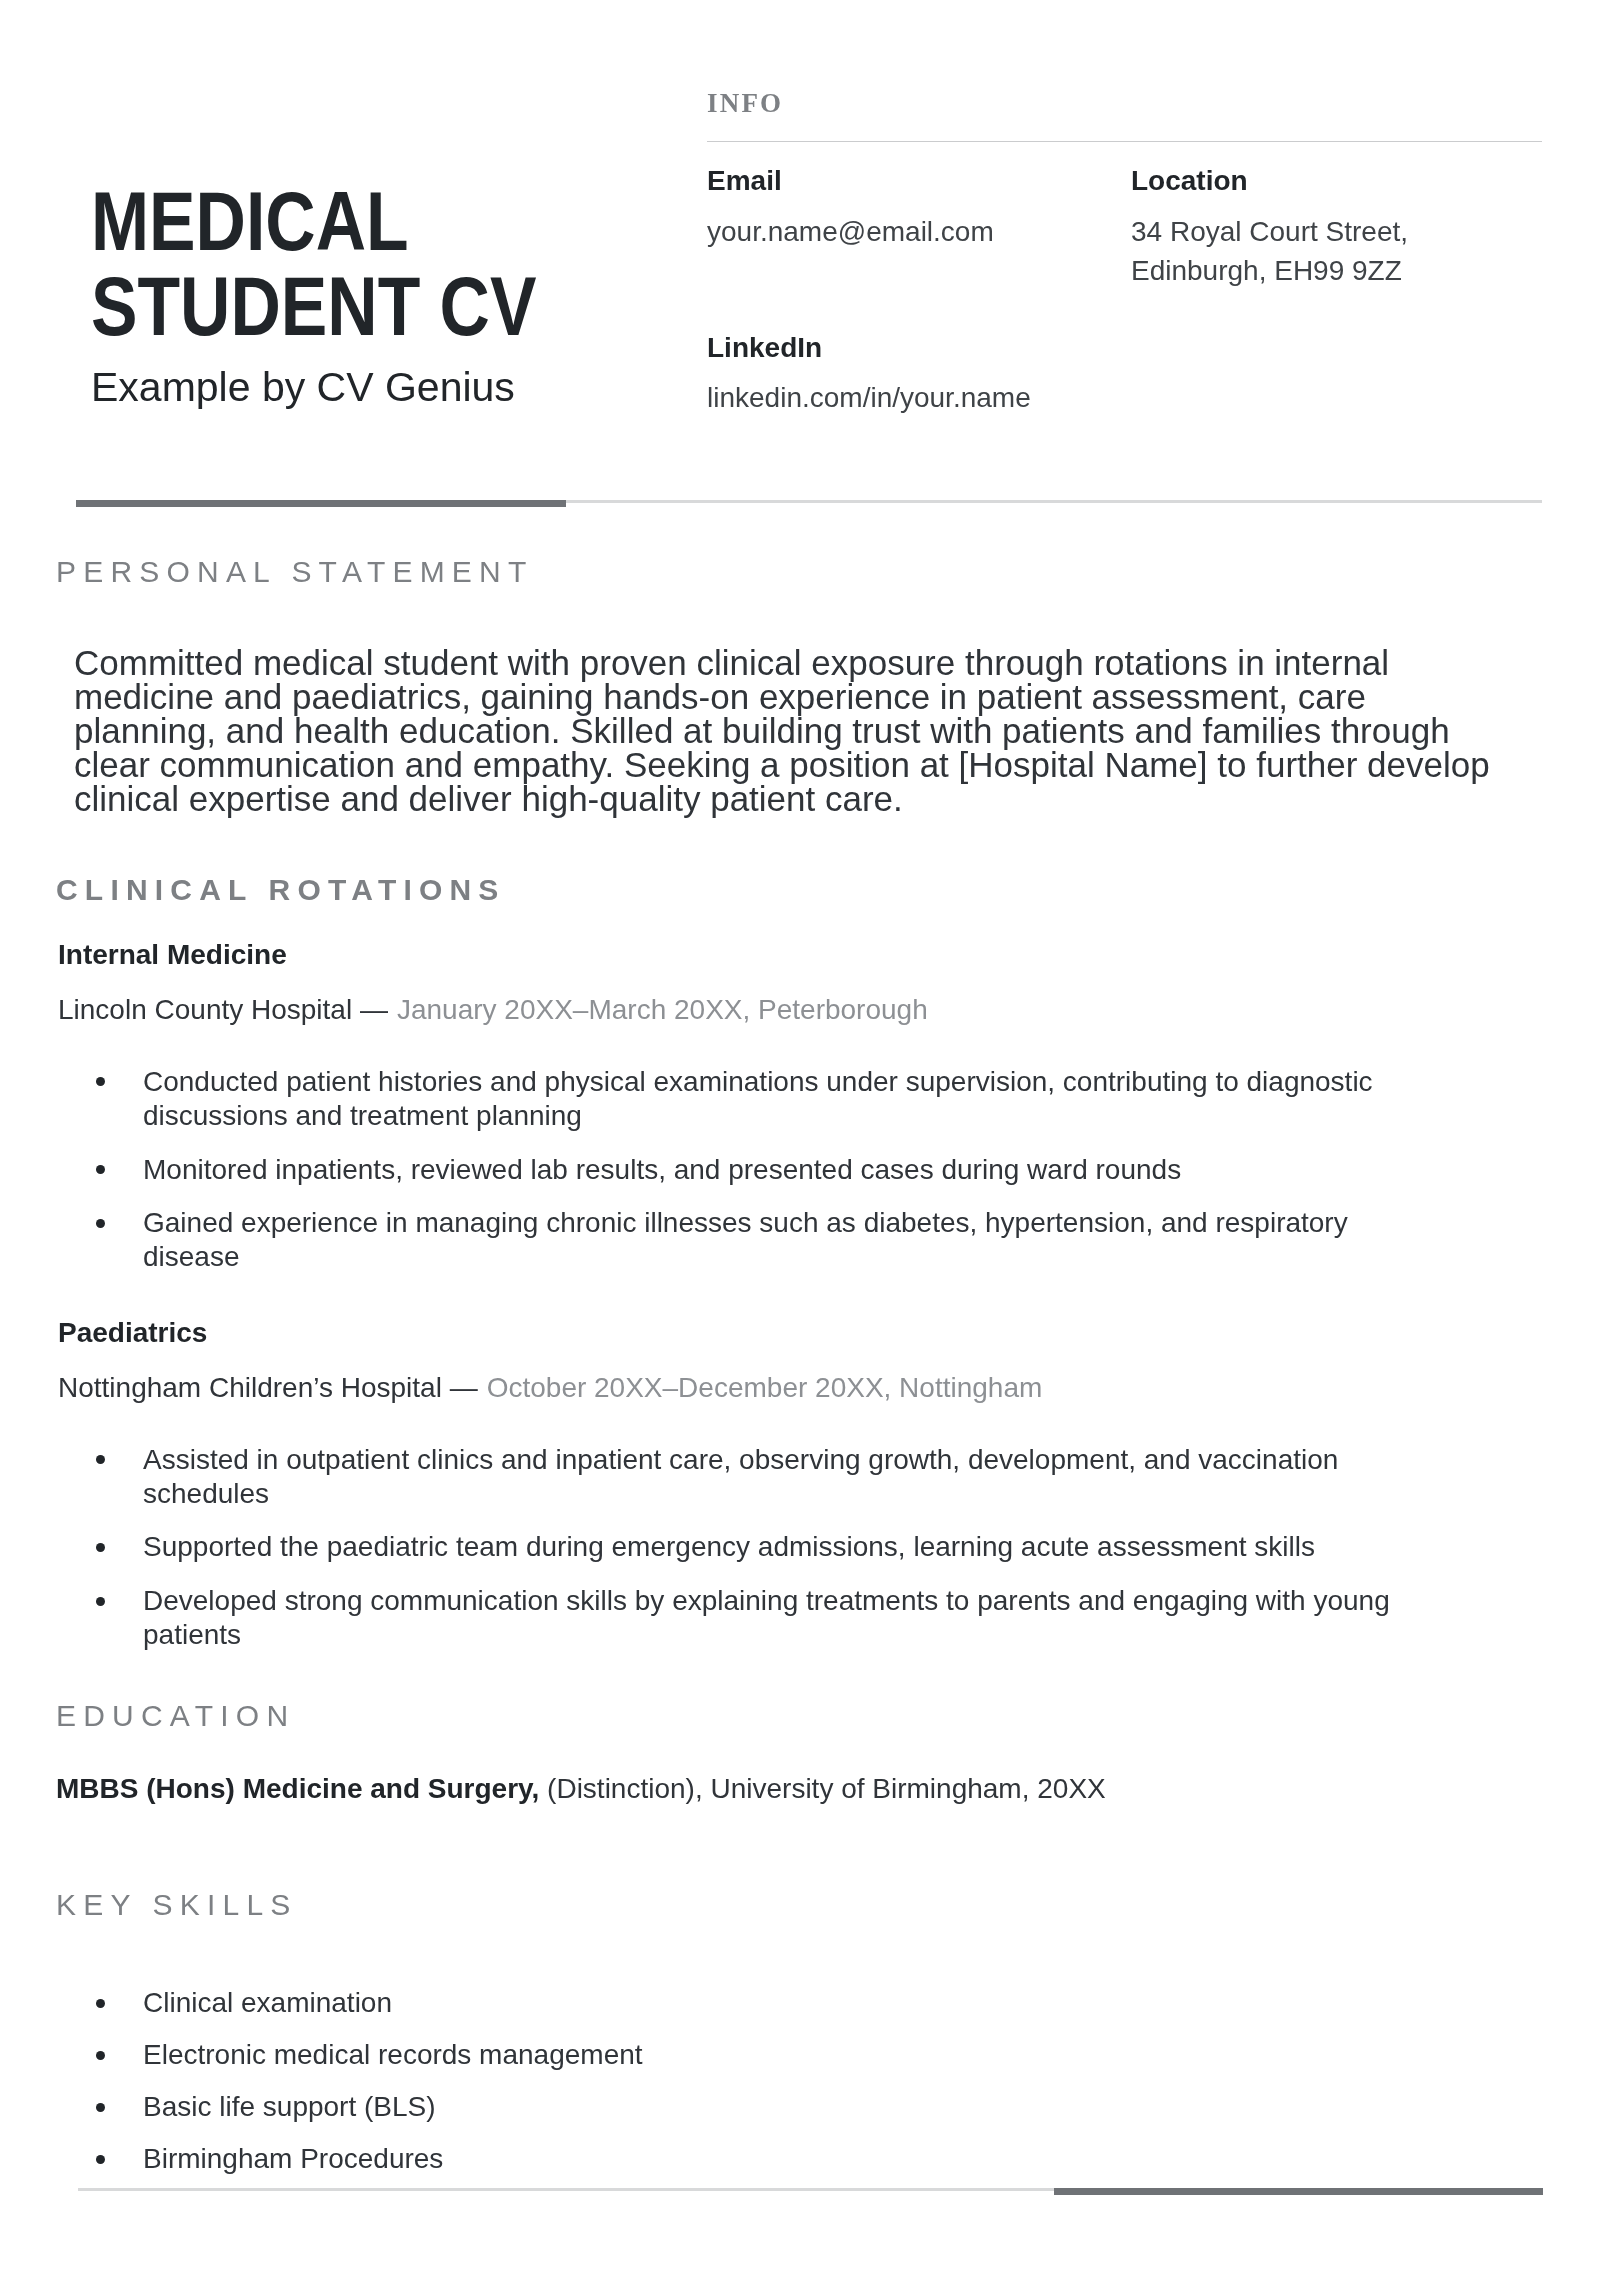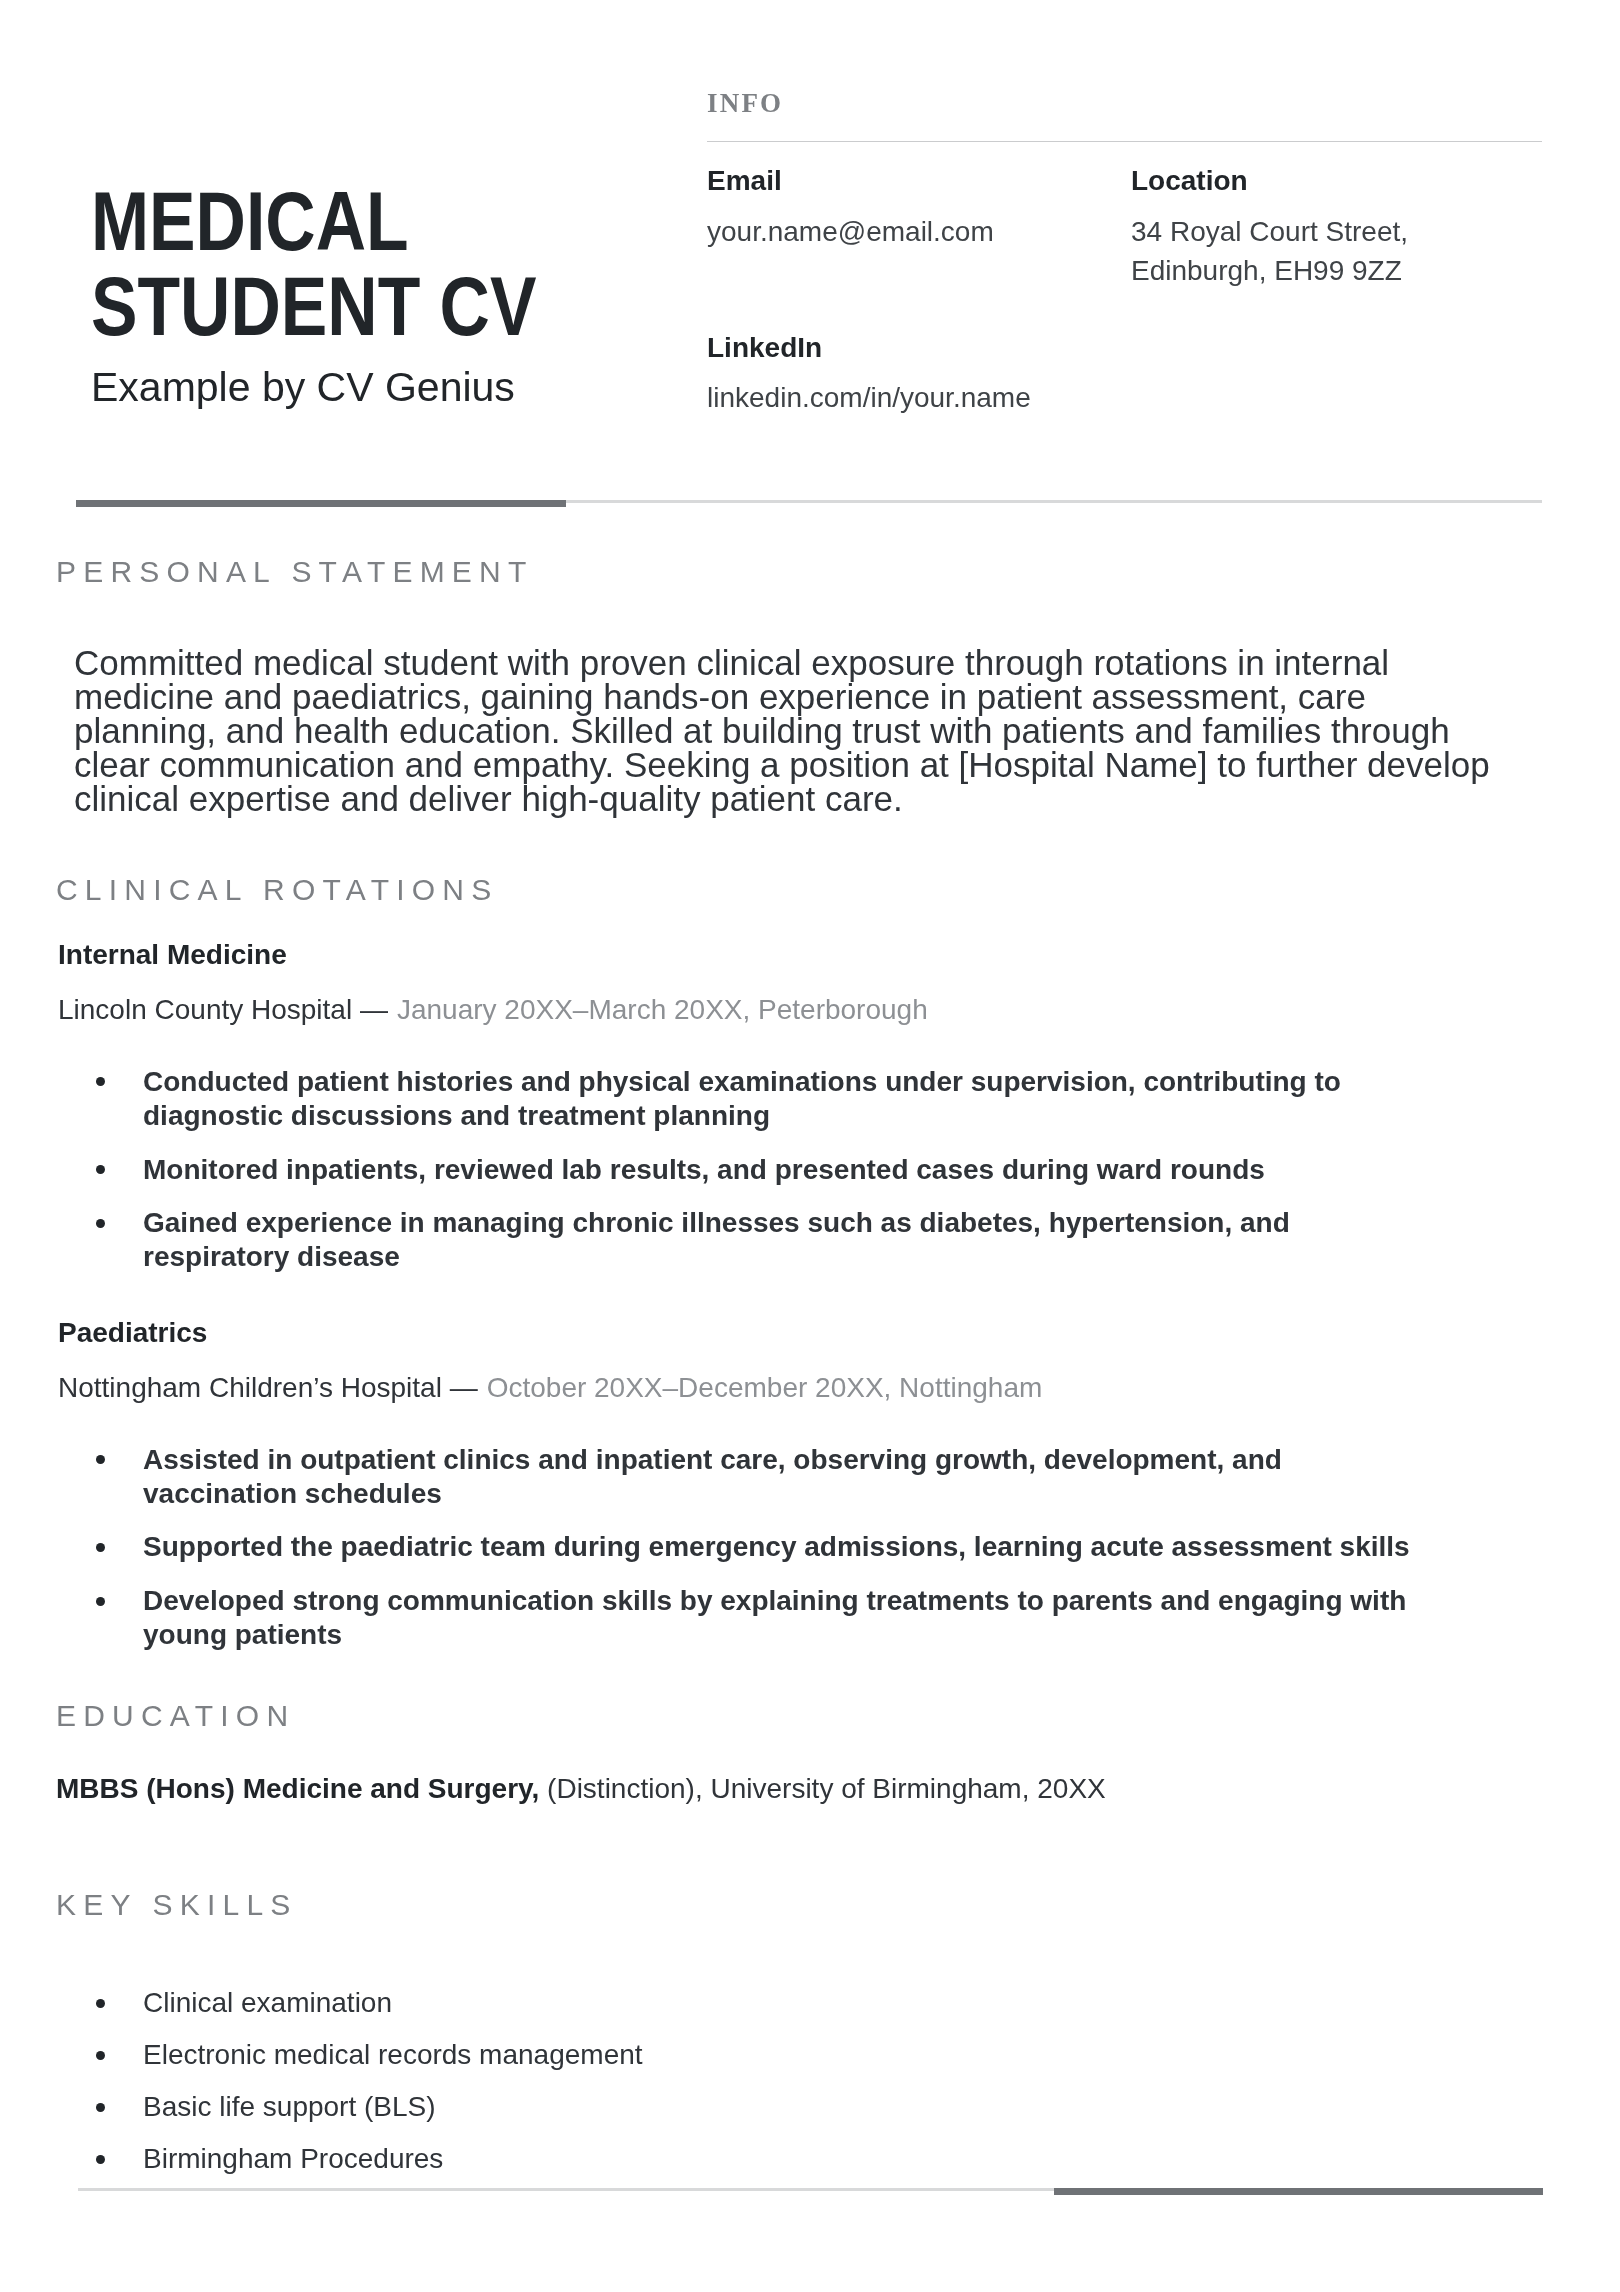--- a/index.html
+++ b/index.html
@@ -51,32 +51,32 @@
   .section-heading{
     margin:0;padding-left:16px;
     font-size:30px;font-weight:400;letter-spacing:7.2px;
     color:var(--heading-gray,#7d8084);
   }
   .ps-heading{margin-top:48px;}
   .statement{
     margin-top:57px;margin-left:34px;max-width:1442px;
     font-size:35px;line-height:34px;color:var(--text-body,#303439);
   }
-  .cr-heading{margin-top:57px;}
+  .cr-heading{margin-top:57px;font-weight:bold;}
   .entry-role{
     margin-top:32px;padding-left:18px;
     font-size:28px;font-weight:700;color:var(--text-dark,#1f2328);
   }
   .entry-role.second{margin-top:43px;}
   .entry-orgline{
     margin-top:21.5px;padding-left:18px;
     font-size:28px;line-height:34px;color:var(--text-body,#303439);
   }
   .entry-dates{color:var(--date-gray,#8d9094);margin-left:9px;}
-  .bullets{margin-top:38px;margin-left:56px;font-weight:bold;}
+  .bullets{margin-top:38px;margin-left:56px;}
   .bullet{display:flex;margin-top:19.7px;}
   .bullet:first-child{margin-top:0;}
   .bullet-dot{
     flex-shrink:0;width:9px;height:9px;border-radius:50%;
     background:var(--text-dark,#26292e);margin-top:12.5px;
   }
   .bullet-text{
     margin-left:38px;max-width:1272px;
     font-size:28px;line-height:34px;color:var(--text-body,#303439);
   }

